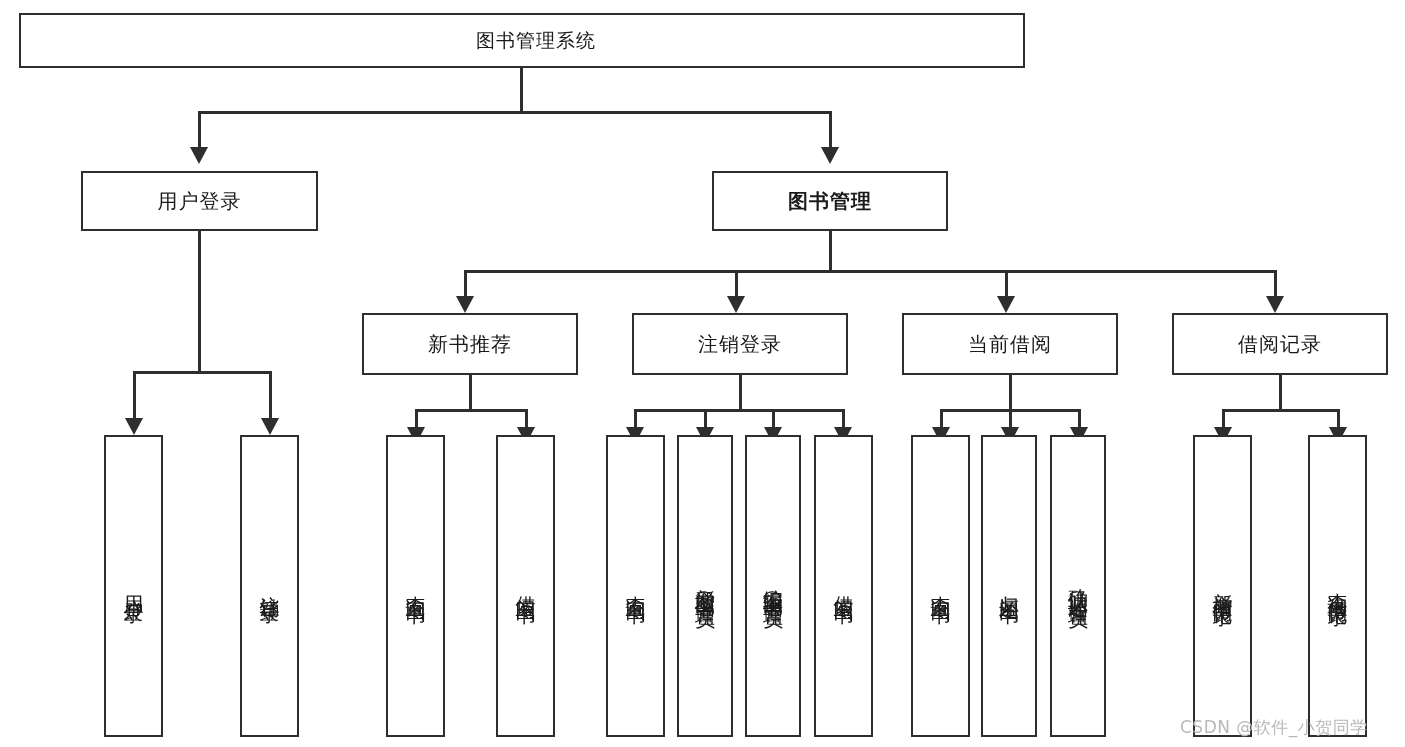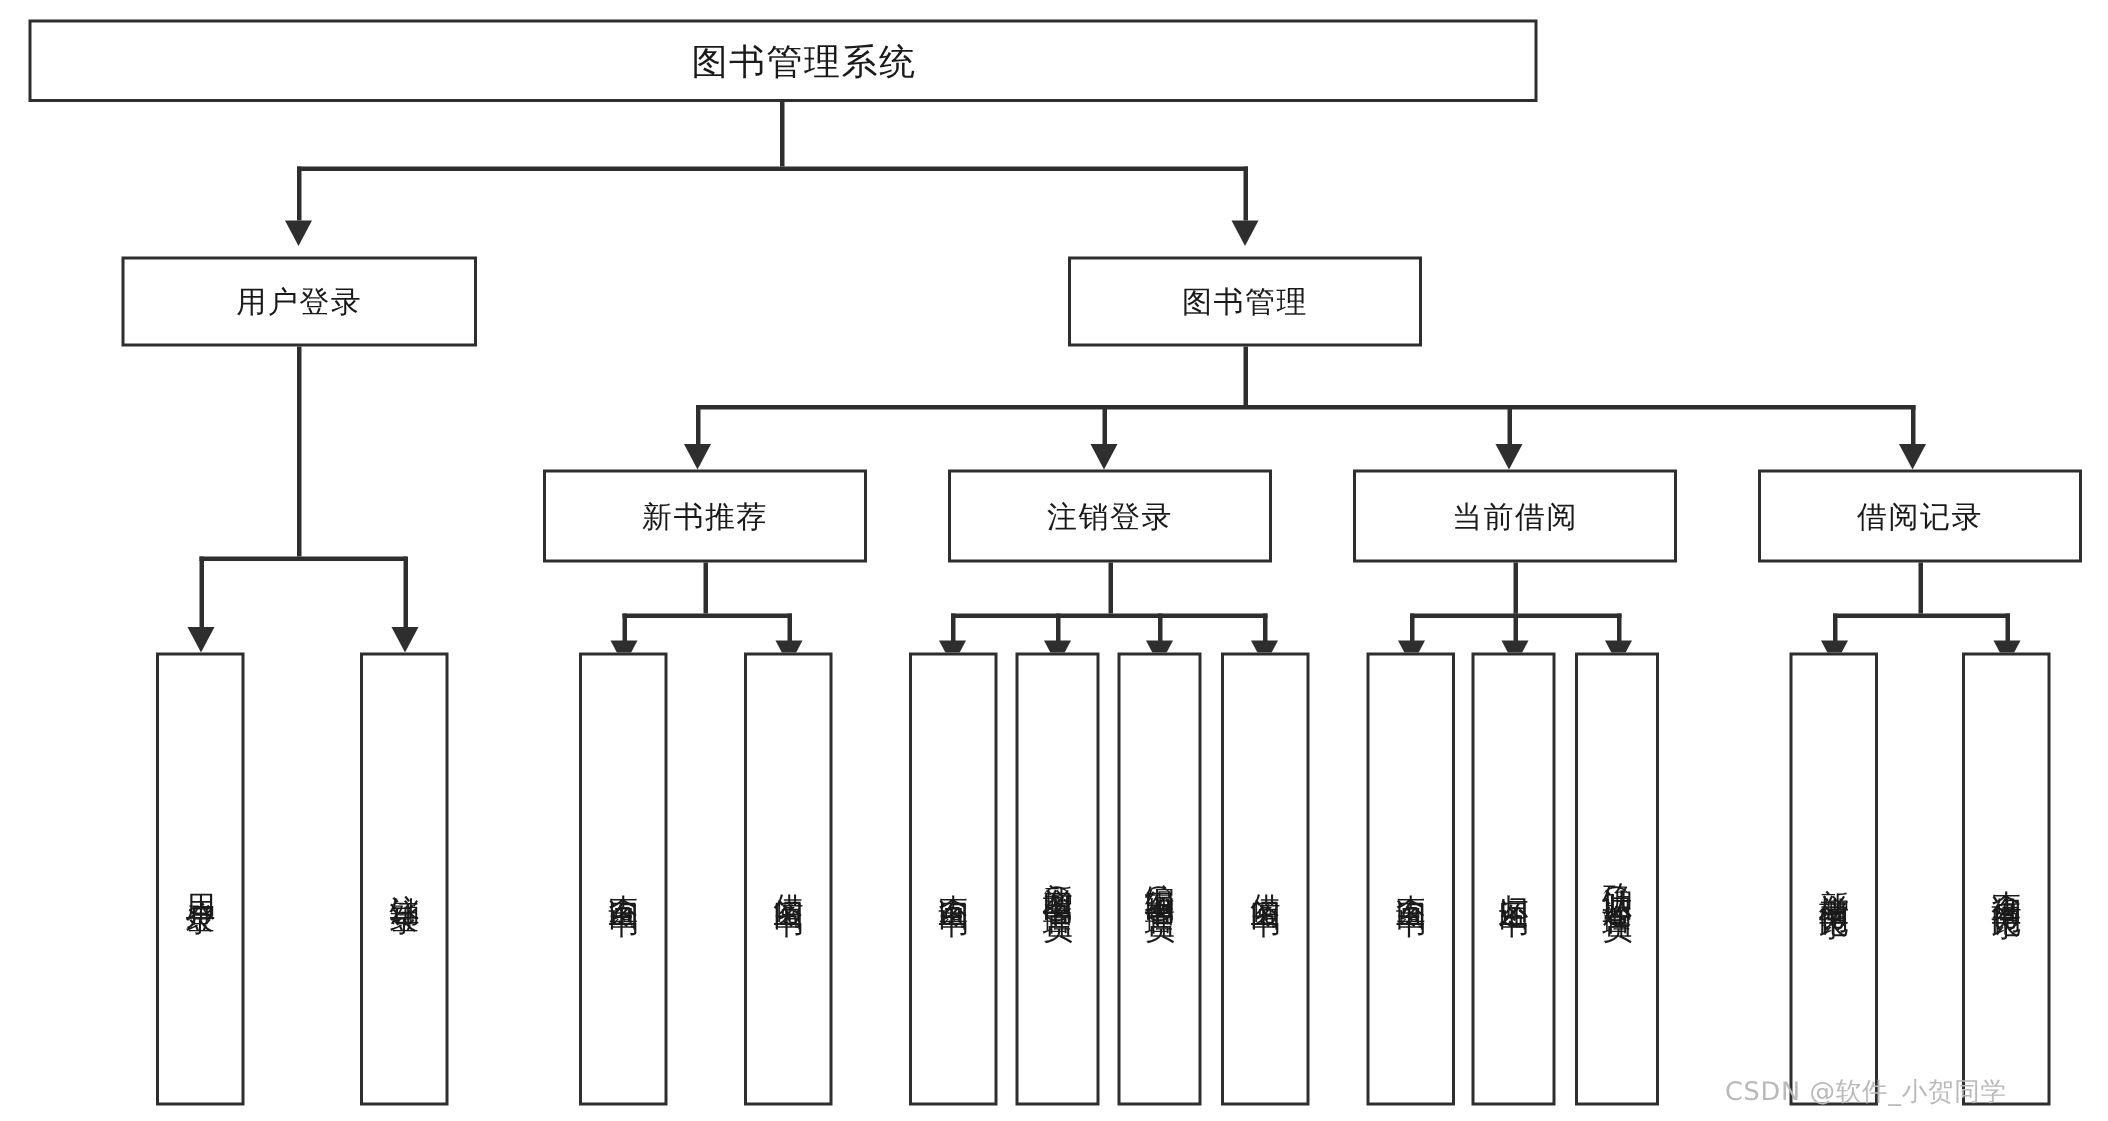--- a/index.html
+++ b/index.html
@@ -23,21 +23,21 @@
     position: absolute;
     box-sizing: border-box;
     background: #ffffff;
     border: 2px solid #2e2e2e;
     display: flex;
     align-items: center;
     justify-content: center;
     color: #1a1a1a;
   }
   .node.root {
-    font-size: 24px;
+    font-size: 19px;
     padding-left: 28px;
   }
   .node.level2 {
     font-size: 20px;
   }
   .node.level3 {
     font-size: 20px;
   }
   .node.leaf {
     font-size: 20px;
@@ -102,21 +102,21 @@
   <div class="vline" style="left:198px; top:111px; height:36px;"></div>
   <div class="arrow" style="left:190px; top:147px;"></div>
 
   <div class="vline" style="left:829px; top:111px; height:36px;"></div>
   <div class="arrow" style="left:821px; top:147px;"></div>
 
   <div class="node level2" style="left:81px; top:171px; width:237px; height:60px;">
     <span class="htext">用户登录</span>
   </div>
 
-  <div class="node level2" style="left:712px; top:171px; width:236px; height:60px;">
+  <div class="node level2" style="left:712px; top:171px; width:236px; height:60px;font-weight:bold;">
     <span class="htext">图书管理</span>
   </div>
 
   <div class="vline" style="left:198px; top:231px; height:140px;"></div>
   <div class="hline" style="left:133px; top:371px; width:138px;"></div>
   <div class="vline" style="left:133px; top:371px; height:47px;"></div>
   <div class="arrow" style="left:125px; top:418px;"></div>
   <div class="vline" style="left:269px; top:371px; height:47px;"></div>
   <div class="arrow" style="left:261px; top:418px;"></div>
 
@@ -219,15 +219,15 @@
     <span class="vtext">确认归还（管理员）</span>
   </div>
 
   <div class="node leaf" style="left:1193px; top:435px; width:59px; height:302px;">
     <span class="vtext">新增借阅记录</span>
   </div>
   <div class="node leaf" style="left:1308px; top:435px; width:59px; height:302px;">
     <span class="vtext">查询借阅记录</span>
   </div>
 
-  <div class="watermark" style="left:1150px; top:716px;">CSDN @软件_小贺同学</div>
+  <div class="watermark" style="left:1180px; top:716px;">CSDN @软件_小贺同学</div>
 
 </div>
 
 </body></html>

